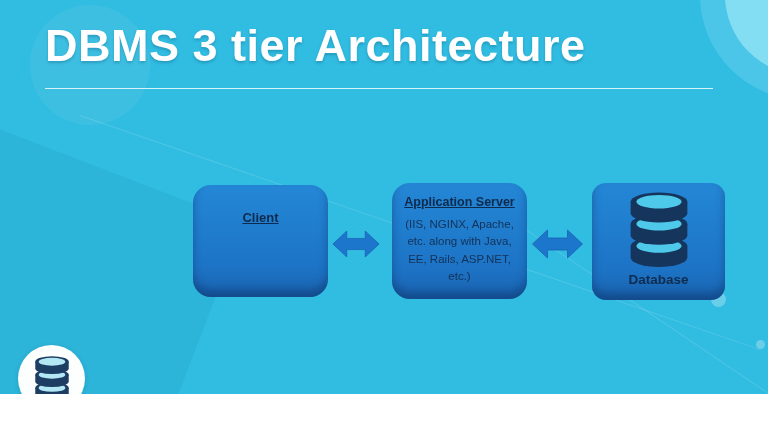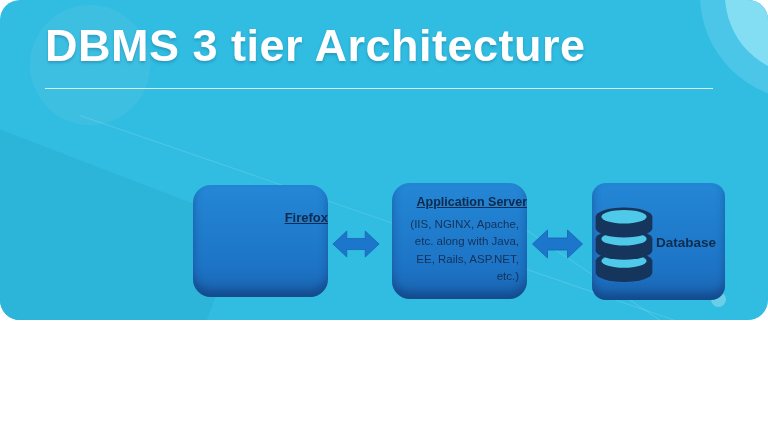--- a/index.html
+++ b/index.html
@@ -1,17 +1,17 @@
 <!DOCTYPE html>
 <html><head>
 <meta charset="utf-8">
 <style>
   html,body{margin:0;padding:0;}
   body{width:768px;height:427px;font-family:"Liberation Sans",sans-serif;}
-  .stage{position:relative;width:768px;height:320px;background:#31bce1;overflow:hidden;border-radius:20px;}
+  .stage{position:relative;width:768px;height:394px;background:#31bce1;overflow:hidden;}
 
   
   .tilted-square{position:absolute;left:-140px;top:152px;width:335px;height:335px;
     background:#2cb4d9;transform:rotate(21deg);}
   .arc-outer{position:absolute;left:700px;top:-110px;width:210px;height:210px;
     border-radius:50%;background:#4cc6e8;}
   .arc-inner{position:absolute;left:725px;top:-85px;width:160px;height:160px;
     border-radius:50%;background:#84def3;}
   .soft-blob{position:absolute;left:30px;top:5px;width:120px;height:120px;border-radius:50%;
     background:rgba(255,255,255,0.06);}
@@ -24,25 +24,25 @@
 
   
   .page-title{position:absolute;left:45px;top:20px;margin:0;font-size:45px;font-weight:700;
     color:#ffffff;letter-spacing:0.5px;text-shadow:0 2px 3px rgba(0,70,100,0.28);white-space:nowrap;}
   .title-underline{position:absolute;left:45px;top:88px;width:668px;height:1px;
     background:rgba(255,255,255,0.8);}
 
   
   .node{position:absolute;border-radius:18px;
     background:linear-gradient(180deg,#2487d6 0%,#1d74c6 72%,#1a63b0 100%);
-    box-shadow:inset 0 -7px 9px rgba(10,45,95,0.45);box-sizing:border-box;text-align:right;}
+    box-shadow:inset 0 -7px 9px rgba(10,45,95,0.45);box-sizing:border-box;text-align:center;}
   .node-client{left:193px;top:185px;width:135px;height:112px;}
   .node-app{left:392px;top:183px;width:135px;height:116px;}
   .node-db{left:592px;top:183px;width:133px;height:117px;border-radius:14px;
-    display:flex;flex-direction:row;align-items:center;}
+    display:flex;flex-direction:column;align-items:center;}
   .node-title{font-weight:bold;text-decoration:underline;color:#0e2a4c;font-size:13px;}
   .node-client .node-title{margin-top:25px;}
   .node-app .node-title{margin-top:12px;font-size:12.5px;}
   .node-subtitle{color:#56c6ea;font-weight:bold;text-decoration:underline;
     font-size:11.5px;line-height:1.65;margin-top:13px;padding:0 9px;}
   .node-body{color:#133258;font-size:11.5px;line-height:1.5;margin-top:7px;padding:0 8px;}
   .db-label{color:#102c4e;font-size:13.5px;font-weight:bold;margin-top:2px;}
 
   
   .arrow{position:absolute;}
@@ -73,21 +73,21 @@
   <div class="faint-line l2"></div>
   <div class="dot d1"></div>
   <div class="dot d2"></div>
 
   <h1 class="page-title">DBMS 3 tier Architecture</h1>
   <div class="title-underline"></div>
 
   <div>
 
     <div class="node node-client">
-      <div class="node-title">Firefox</div>
+      <div class="node-title">Client</div>
     </div>
 
     <svg class="arrow arrow1" viewBox="0 0 52 34">
       <path d="M1 17 L16 3 L16 11 L36 11 L36 3 L51 17 L36 31 L36 23 L16 23 L16 31 Z" fill="#1c76cb" stroke="#1a63b2" stroke-width="0.8"></path>
     </svg>
 
     <div class="node node-app">
       <div class="node-title">Application Server</div>
       <div class="node-body">(IIS, NGINX, Apache, etc. along with Java, EE, Rails, ASP.NET, etc.)</div>
     </div>

